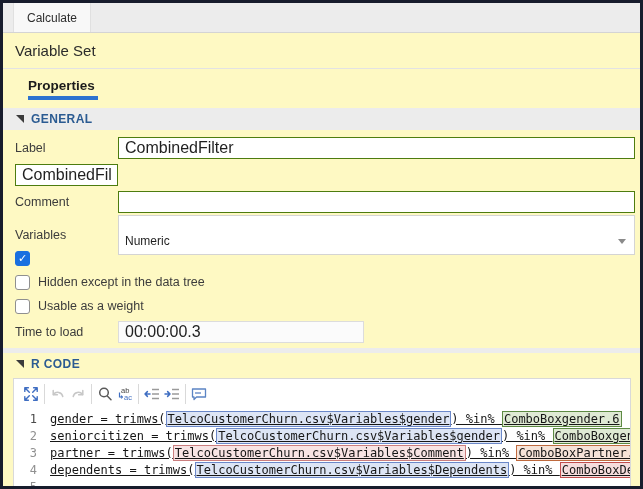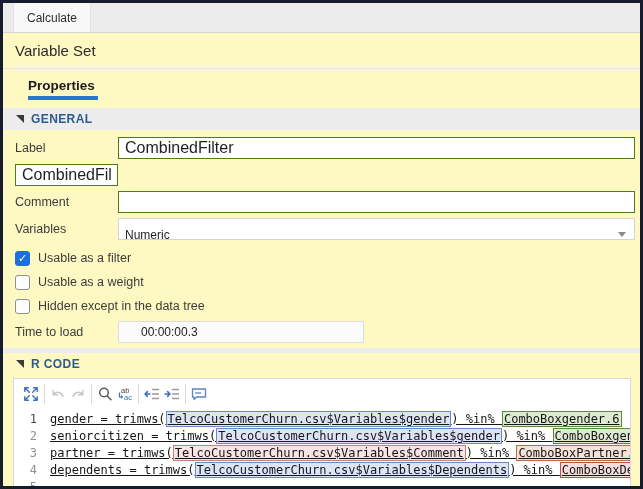--- a/index.html
+++ b/index.html
@@ -59,21 +59,21 @@
     padding-left:12px; height:27px;
   }
   .flabel { font-size:12.5px; color:#3c3c3c; }
   .finput {
     height:22px; width:100%;
     border:1px solid #4d7c0f; background:#fff;
     font-family:"Liberation Sans","DejaVu Sans",sans-serif;
     font-size:16px; color:#1f1f1f; padding:0 6px; outline:none;
   }
   .fselect {
-    height:22px; border:1px solid #d4d4d4; background:#fff;
+    height:40px; border:1px solid #d4d4d4; background:#fff;
     display:flex; align-items:center; justify-content:space-between;
     padding:12px 8px 0 6px; font-size:12px; color:#1f1f1f; cursor:default;
   }
   .caret {
     width:0; height:0; border-left:4px solid transparent;
     border-right:4px solid transparent; border-top:5px solid #8a8a8a;
   }
 
   .checks { padding:2px 0 0 12px; flex:0 0 auto; }
   .crow { display:flex; align-items:center; height:24px; gap:8px; }
@@ -84,21 +84,21 @@
   }
   .cbox.on { background:#1a70e0; border-color:#1a70e0; }
   .clabel { font-size:12.5px; color:#3c3c3c; }
 
   .time-row {
     display:grid; grid-template-columns:103px auto; align-items:center;
     padding-left:12px; height:27px; flex:0 0 auto;
   }
   .time-val {
     width:246px; height:22px; border:1px solid #dcdcdc; background:#fbfbfb;
-    font-size:12px; color:#222; display:flex; align-items:center; padding:0 22px;
+    font-size:16px; color:#222; display:flex; align-items:center; padding:0 6px;
   }
 
   .rstrip { height:5px; background:#ececec; margin-top:3px; flex:0 0 auto; }
 
   
   .editor {
     margin:3px 9px 0 10px; border:1px solid #d9d9d9; border-bottom:none;
     flex:1 1 auto; min-height:0; display:flex; flex-direction:column;
     background:#fff; overflow:hidden;
   }
@@ -165,29 +165,28 @@
       <div class="fselect">
         <span>Numeric</span>
         <span class="caret"></span>
       </div>
     </div>
   </div>
 
   <div class="checks">
     <div class="crow">
       <span class="cbox on">✓</span>
-      <span class="clabel">Usable as a filter</span>
+    </div>
+    <div class="crow">
+      <span class="cbox"></span>
+      <span class="clabel">Hidden except in the data tree</span>
     </div>
     <div class="crow">
       <span class="cbox"></span>
       <span class="clabel">Usable as a weight</span>
-    </div>
-    <div class="crow">
-      <span class="cbox"></span>
-      <span class="clabel">Hidden except in the data tree</span>
     </div>
   </div>
 
   <div class="time-row">
     <span class="flabel">Time to load</span>
     <div class="time-val">00:00:00.3</div>
   </div>
 
   <div class="rstrip"></div>
 

